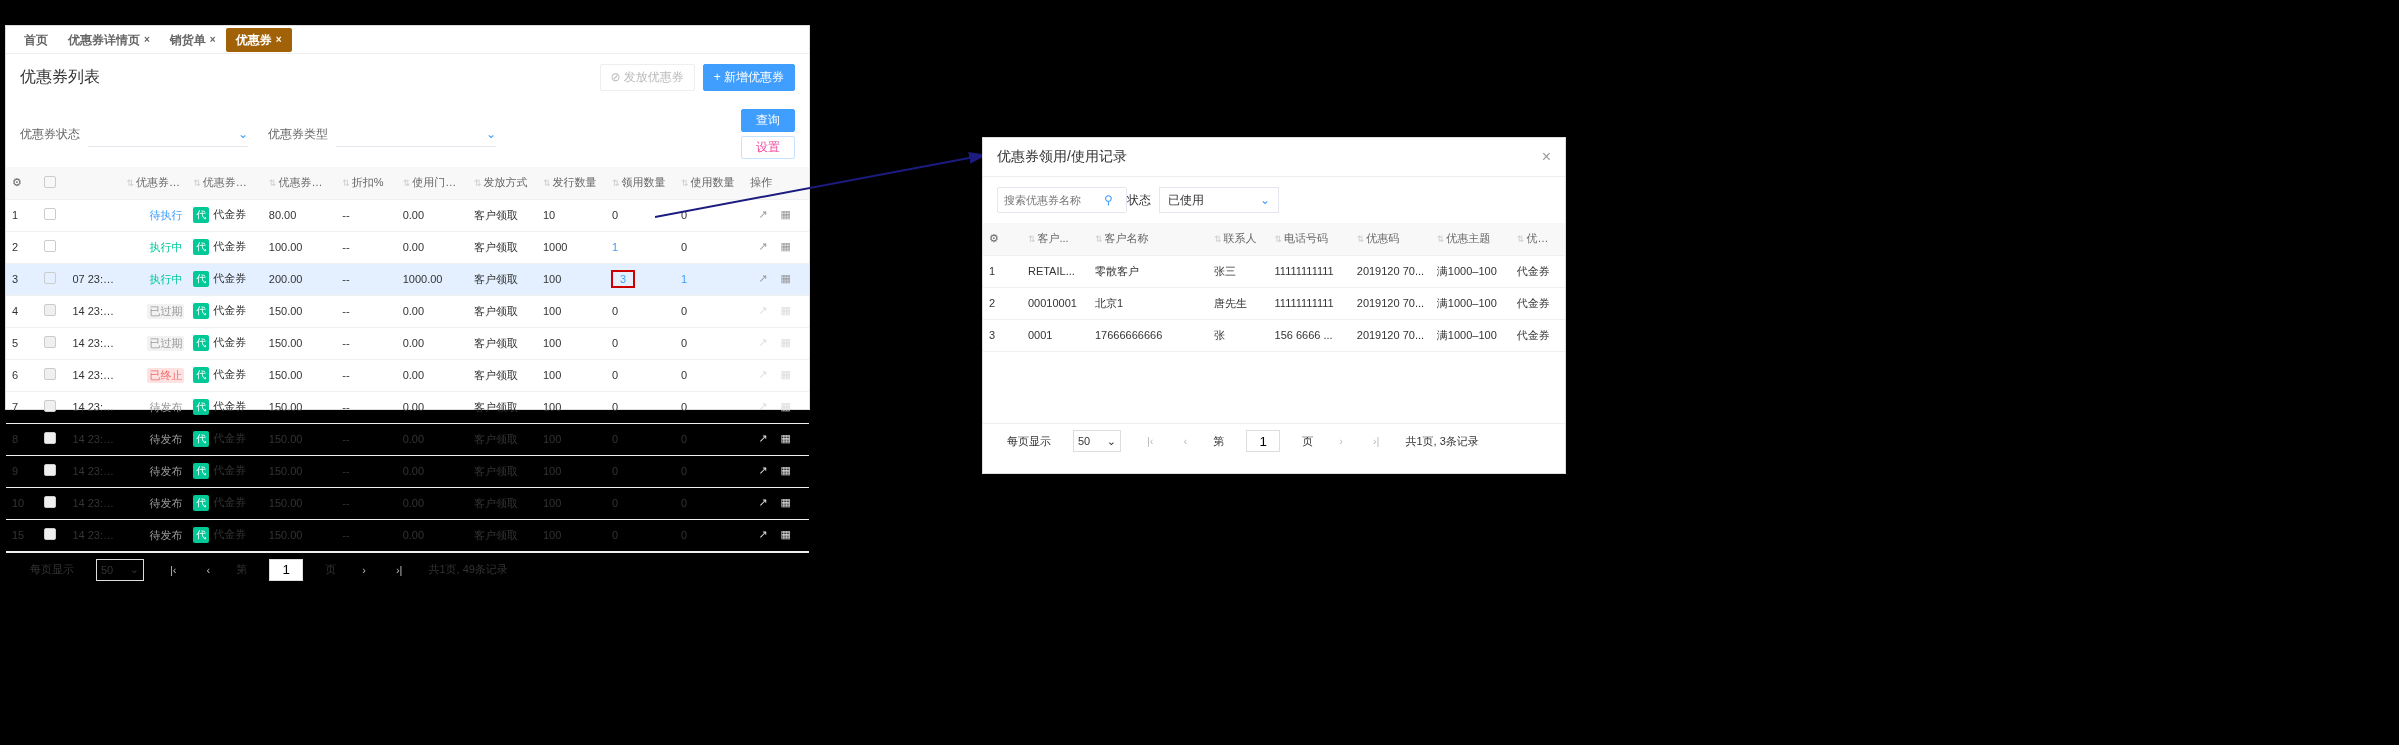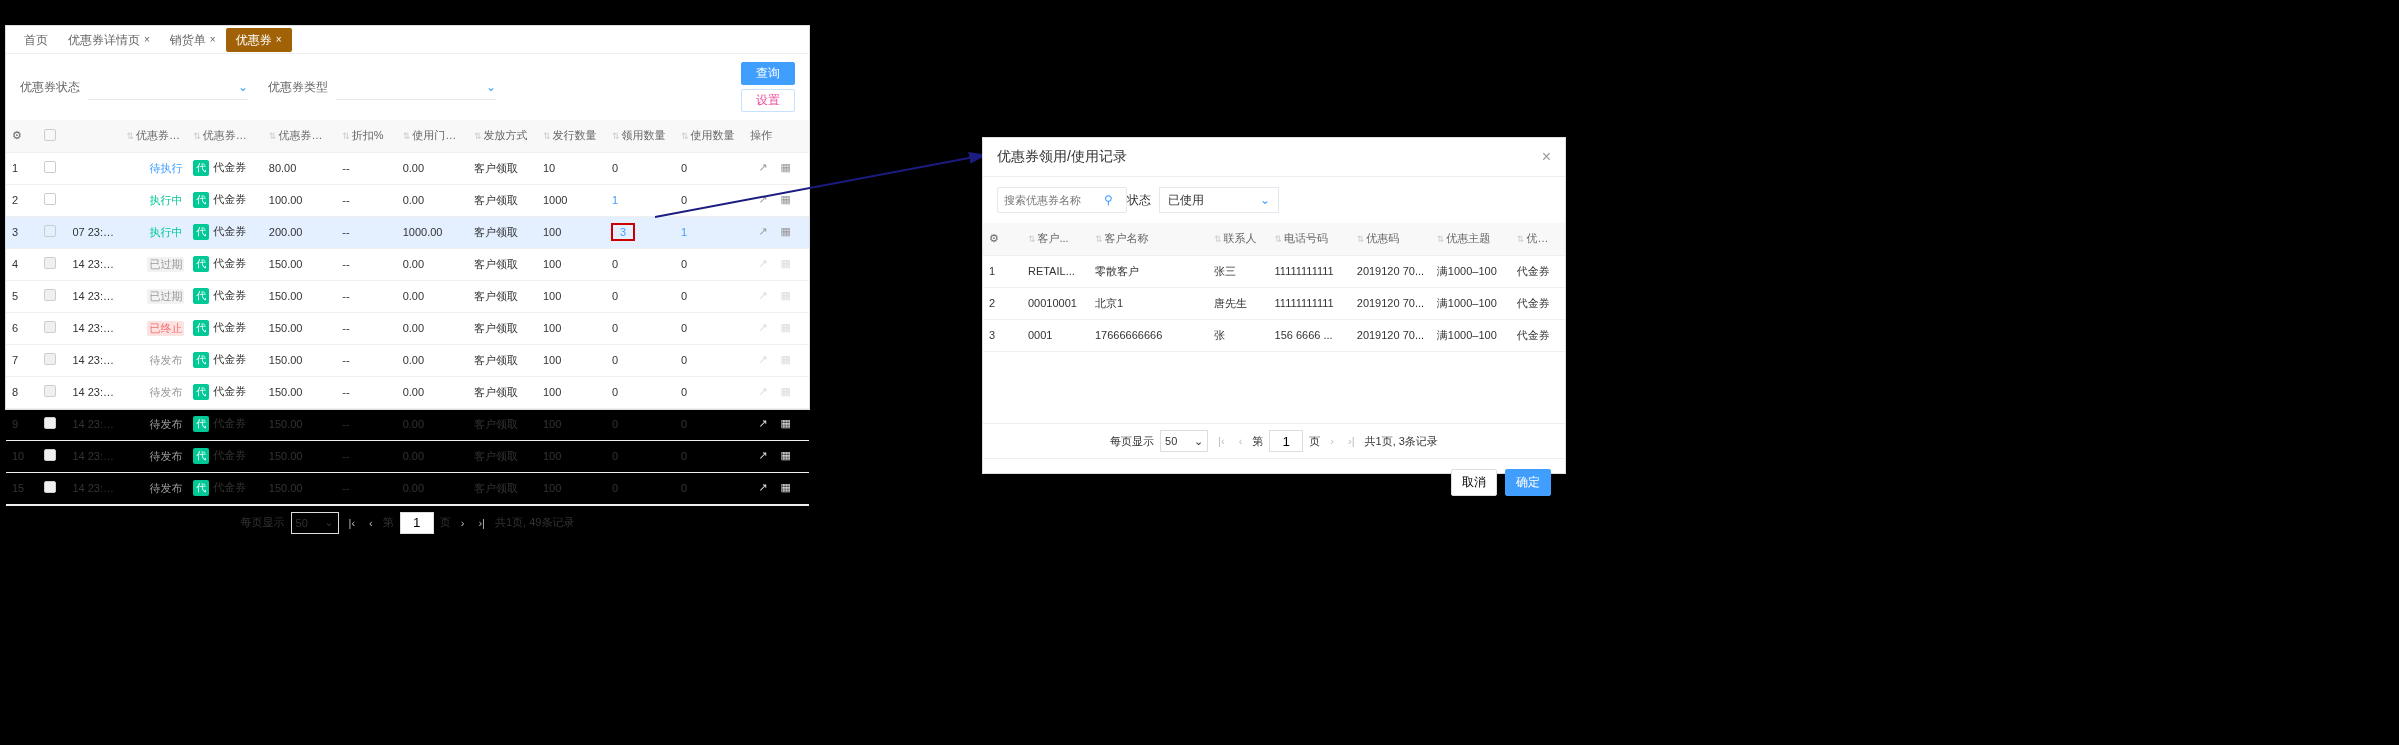--- a/index.html
+++ b/index.html
@@ -2,21 +2,21 @@
 <html><head>
 <meta charset="utf-8">
 <style>
 * { margin: 0; padding: 0; box-sizing: border-box; }
 body { font-family: -apple-system, "PingFang SC", "Microsoft YaHei", sans-serif; font-size: 12px; color: #333; background: #000; width: 2399px; height: 745px; position: relative; }
 .panel { background: #fff; position: absolute; }
 .panel-left { left: 5px; top: 25px; width: 805px; height: 385px; border: 1px solid #ddd; }
 .panel-right { left: 982px; top: 137px; width: 584px; height: 337px; border: 1px solid #ddd; }
 
 .tabs { display: flex; height: 28px; border-bottom: 1px solid #eee; align-items: center; padding: 0 8px; }
-.tab { padding: 0 10px; height: 24px; line-height: 24px; color: #666; cursor: pointer; display: flex; align-items: center; gap: 4px; }
+.tab { padding: 0 10px; height: 24px; line-height: 24px; color: #666; cursor: pointer; display: flex; align-items: center; gap: 4px; font-weight: bold; }
 .tab.active { background: #a16207; color: #fff; border-radius: 2px; }
 .tab .close { font-size: 10px; }
 
 .page-header { display: flex; align-items: center; justify-content: space-between; padding: 10px 14px; }
 .page-title { font-size: 16px; font-weight: 500; }
 .header-actions { display: flex; gap: 8px; }
 .btn { padding: 4px 10px; border-radius: 2px; border: 1px solid #ddd; background: #fff; cursor: pointer; font-size: 12px; }
 .btn-primary { background: #409eff; color: #fff; border-color: #409eff; }
 .btn-disabled { color: #bbb; border-color: #eee; }
 .btn-outline { color: #ec4899; border-color: #c6e2ff; }
@@ -48,21 +48,21 @@
 
 .tag-green { display: inline-block; width: 16px; height: 16px; background: #00c896; color: #fff; border-radius: 2px; font-size: 10px; line-height: 16px; text-align: center; margin-right: 4px; }
 
 .action-cell { display: flex; gap: 8px; align-items: center; justify-content: center; }
 .icon-btn { width: 14px; height: 14px; color: #999; cursor: pointer; }
 .icon-btn.disabled { color: #ddd; }
 
 .redbox { outline: 2px solid #cc0000; outline-offset: -1px; }
 .linklike { color: #409eff; cursor: pointer; }
 
-.pagination { display: flex; align-items: center; justify-content: center; padding: 6px 24px; gap: 6px; border-top: 1px solid #eee; font-size: 11px; }
+.pagination { display: flex; align-items: center; justify-content: flex-start; padding: 6px 24px; gap: 22px; border-top: 1px solid #eee; font-size: 11px; }
 .pg-select { width: 48px; height: 22px; border: 1px solid #ddd; padding: 0 4px; display: flex; align-items: center; justify-content: space-between; }
 .pg-input { width: 34px; height: 22px; border: 1px solid #ddd; text-align: center; }
 .pg-btn { color: #bbb; cursor: pointer; padding: 0 4px; }
 
 .modal-header { display: flex; align-items: center; justify-content: space-between; padding: 10px 14px; border-bottom: 1px solid #eee; }
 .modal-title { font-size: 14px; font-weight: 500; }
 .modal-close { font-size: 16px; color: #999; cursor: pointer; }
 .modal-filters { display: flex; align-items: center; gap: 0; padding: 10px 14px; }
 .search-box { display: flex; align-items: center; border: 1px solid #e4e7ed; border-radius: 2px; padding: 0 6px; height: 26px; width: 130px; }
 .search-box input { border: none; outline: none; width: 100px; font-size: 11px; }
@@ -89,20 +89,27 @@
     <div class="tab">
         <span>销货单</span>
         <span class="close">×</span>
       </div>
     <div class="tab active">
         <span>优惠券</span>
         <span class="close">×</span>
       </div>
   </div>
 
+  <div class="page-header">
+    <div class="page-title">优惠券列表</div>
+    <div class="header-actions">
+      <button class="btn btn-disabled"><span style="margin-right:3px">⊘</span><span>发放优惠券</span></button>
+      <button class="btn btn-primary">+ 新增优惠券</button>
+    </div>
+  </div>
 
   <div class="filter-bar">
     <div class="filter-item">
       <span class="filter-label">优惠券状态</span>
       <div class="filter-select">
           <span></span>
           <span style="color:#409eff">⌄</span>
         </div>
     </div>
     <div class="filter-item">
@@ -487,17 +494,13 @@
       </div>
     <span class="pg-btn">|‹</span>
     <span class="pg-btn">‹</span>
     <span>第</span>
     <input class="pg-input" value="1" style="">
     <span>页</span>
     <span class="pg-btn">›</span>
     <span class="pg-btn">›|</span>
     <span>共1页, 3条记录</span>
   </div>
-  <div class="modal-footer">
-    <button class="btn">取消</button>
-    <button class="btn btn-primary">确定</button>
-  </div>
 </div>
 
 </body></html>

